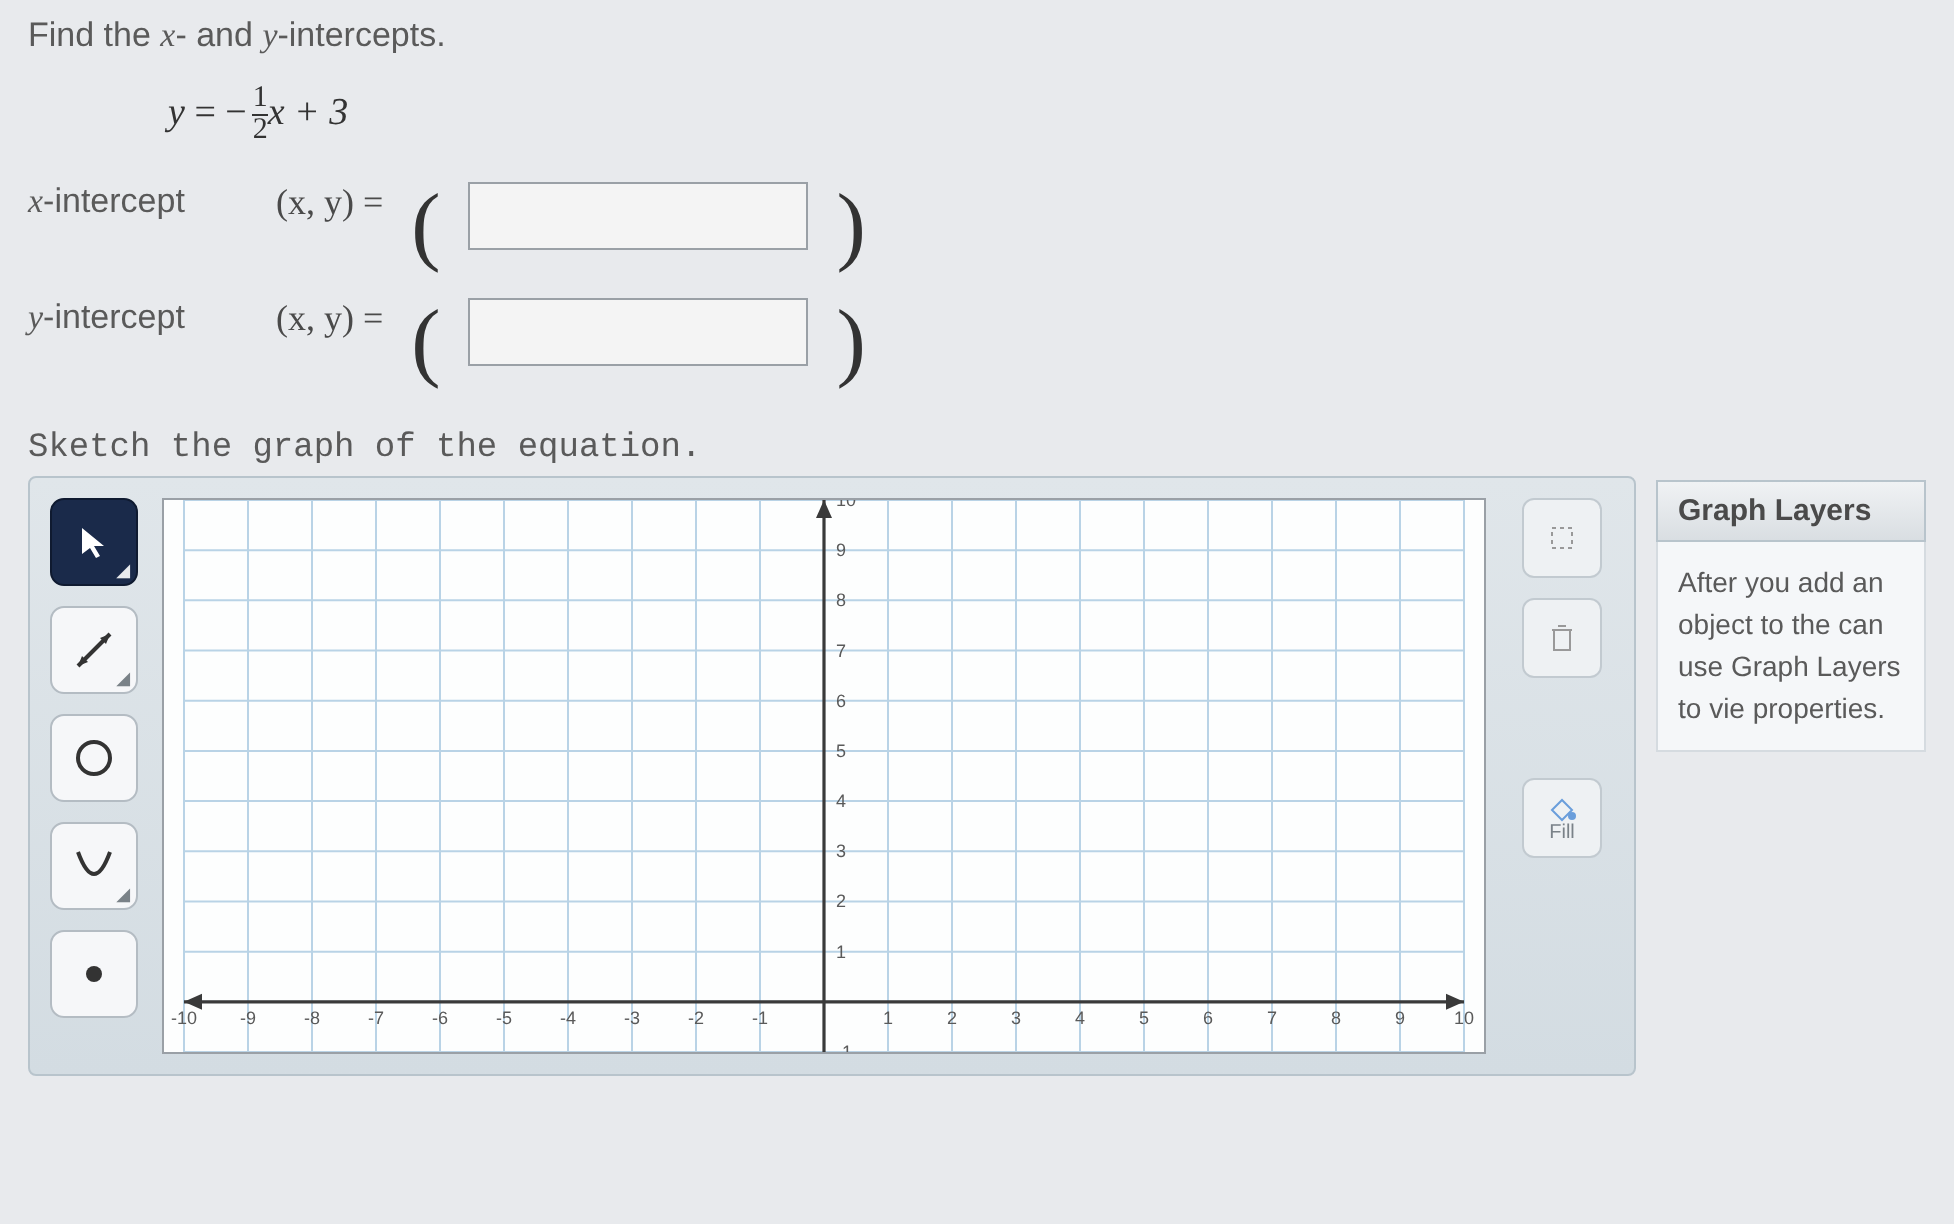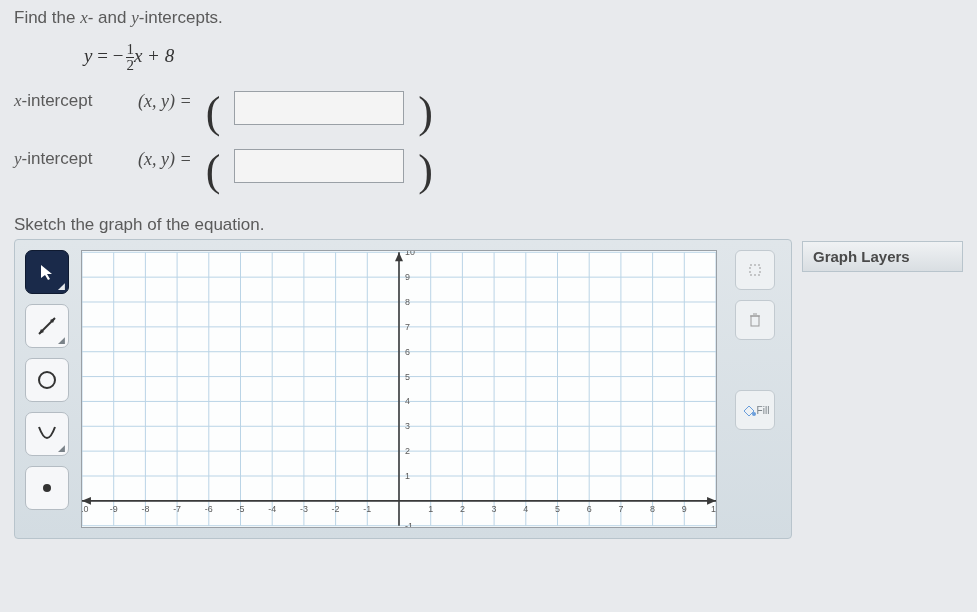--- a/index.html
+++ b/index.html
@@ -36,36 +36,35 @@
       gap: 14px;
     }
     .intercept-label {
       width: 110px;
       font-size: 17px;
       color: #5a5a5a;
       font-family: Arial, sans-serif;
     }
     .xy-eq {
       font-family: "Times New Roman", serif;
-      font-style: italic;
       font-size: 18px;
     }
     .big-paren {
       font-family: "Times New Roman", serif;
       font-size: 44px;
       line-height: 1;
       color: #333;
     }
     .input-box {
       width: 170px;
       height: 34px;
       border: 1.5px solid #9aa0a6;
       background: #f4f4f4;
     }
-    .sketch-label { font-size: 17px; color: #5a5a5a; margin: 22px 0 4px 0; }
+    .sketch-label { font-size: 17px; color: #5a5a5a; margin: 22px 0 4px 0; font-family: Liberation Mono, monospace; }
     .grapher-container {
       display: flex;
       gap: 10px;
       align-items: flex-start;
     }
     .grapher {
       background: linear-gradient(#e0e6ea, #d3dce2);
       border: 1px solid #b8c4cc;
       border-radius: 4px;
       padding: 10px;
@@ -118,21 +117,21 @@
       margin-left: 12px;
       align-items: center;
     }
     .side-btn {
       width: 40px;
       height: 40px;
       border-radius: 6px;
       background: #eef1f3;
       border: 1.5px solid #c2cad0;
       display: flex;
-      flex-direction: row;
+      flex-direction: column;
       align-items: center;
       justify-content: center;
       font-size: 10px;
       color: #7a8288;
     }
     .layers-head {
       background: linear-gradient(#f0f2f4, #d9dee2);
       border: 1px solid #b8c4cc;
       padding: 6px 10px;
       font-weight: bold;
@@ -151,21 +150,21 @@
     .italic { font-style: italic; font-family: 'Times New Roman', serif;}
   </style>
 </head>
 <body>
 
 <div class="prompt">
   Find the <span class="italic">x</span>- and <span class="italic">y</span>-intercepts.
 </div>
 
 <div class="equation-row">
-  <span>y</span><span style="font-style:normal"> = </span><span style="font-style:normal; margin-right:3px;">−</span><span class="fraction"><span class="num">1</span><span class="den">2</span></span><span>x + 8</span>
+  <span>y</span><span style="font-style:normal"> = </span><span style="font-style:normal; margin-right:3px;">−</span><span class="fraction"><span class="num">1</span><span class="den">2</span></span><span>x + 3</span>
 </div>
 
 <div class="intercept-row">
   <div class="intercept-label"><span class="italic">x</span>-intercept</div>
   <div class="xy-eq">(x, y) =</div>
   <span class="big-paren">(</span>
   <div class="input-box"></div>
   <span class="big-paren">)</span>
 </div>
 
@@ -306,17 +305,18 @@
       <svg width="16" height="14">
             <path d="M3 8 L8 3 L13 8 L8 13 Z" fill="none" stroke="#6a9edb"></path>
             <circle cx="13" cy="11" r="2" fill="#6a9edb"></circle>
           </svg>
       <span>Fill</span>
     </div>
   </div>
 </div>
 
 <div style="position:relative;">
-  <div style="margin-top:2px; width:161px;">
+  <div style="margin-top:2px; width:135px;">
     <div class="layers-head">Graph Layers</div>
+    <div class="layers-body">After you add an object to the can use Graph Layers to vie properties.</div>
   </div>
 </div>
 </div>
 
 </body></html>

